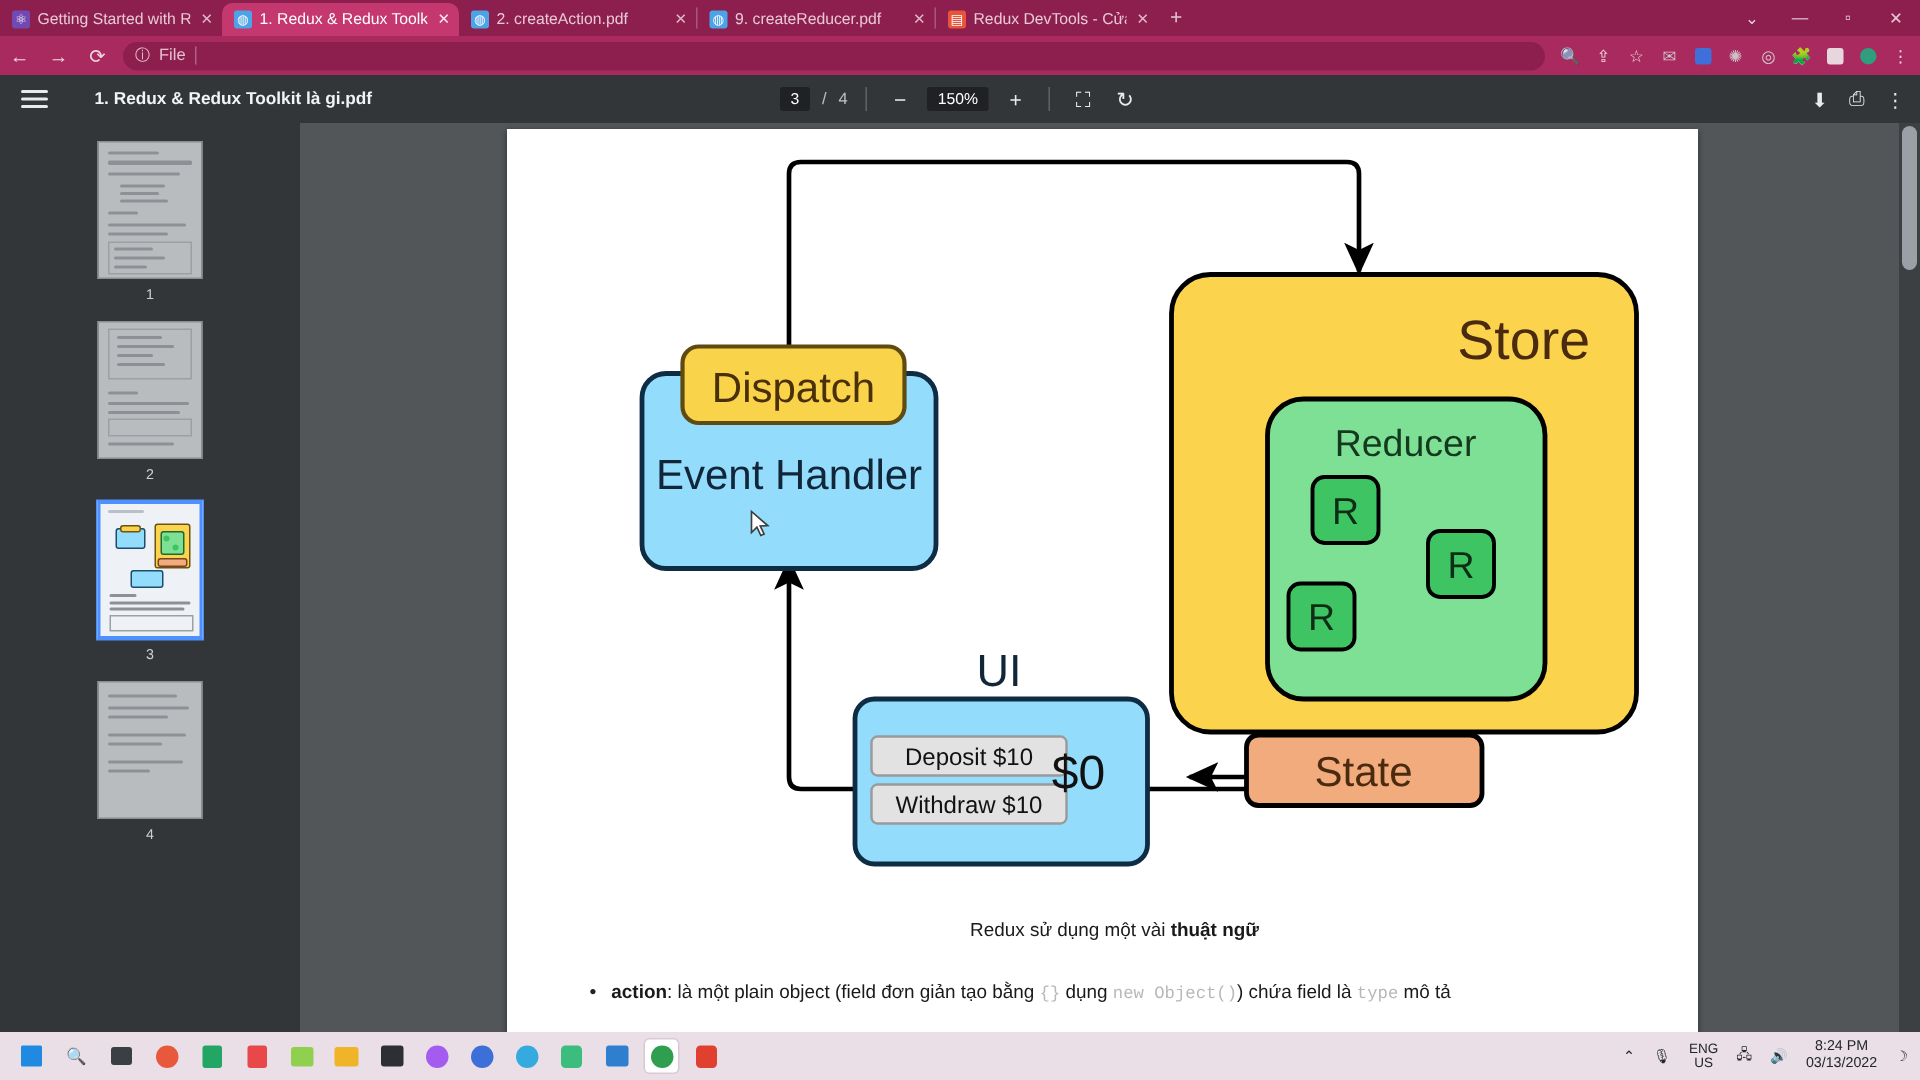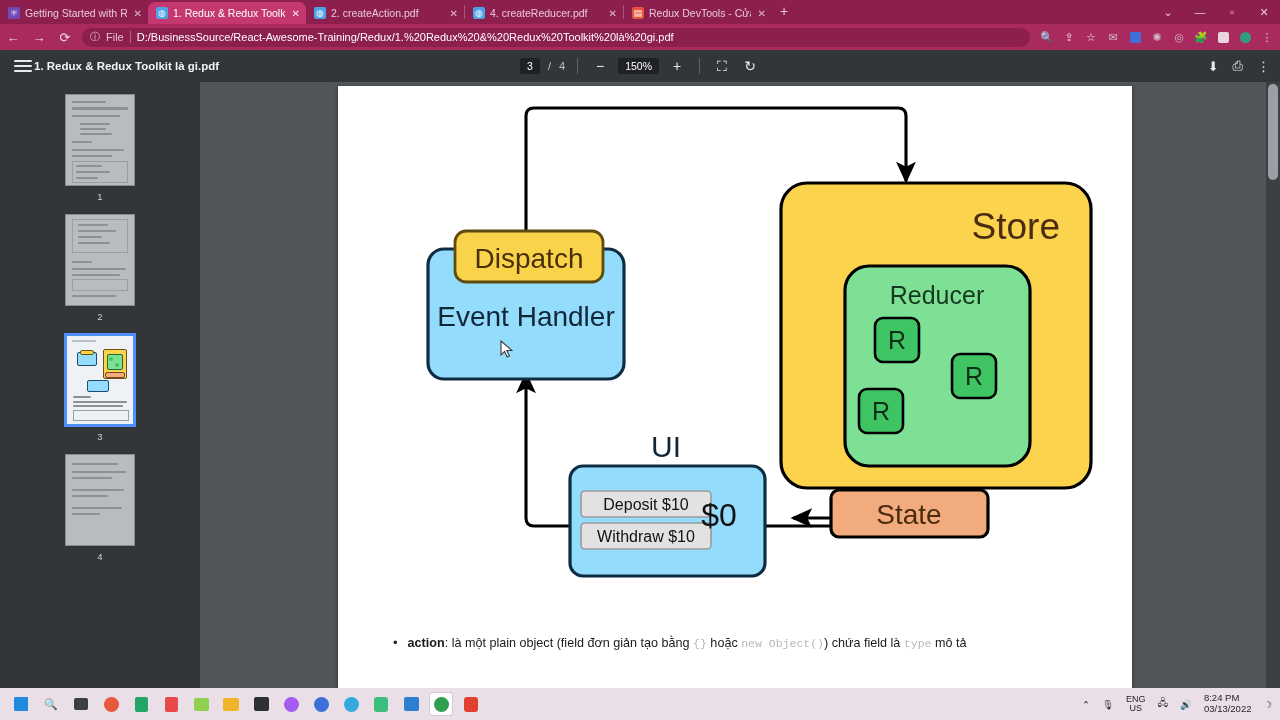--- a/index.html
+++ b/index.html
@@ -63,21 +63,21 @@
   .ic.ext1 { color:#cfc0c8; }
   .sq { width:11px; height:11px; border-radius:2px; display:inline-block; }
 
   
   .pdfbar {
     position: absolute; top: 50px; left: 0; width: 1280px; height: 32px;
     background: #323639; display:flex; align-items:center; color:#e8eaed;
   }
   .hamburger { width:18px; margin-left:14px; display:flex; flex-direction:column; gap:3px;}
   .hamburger i { display:block; height:2px; background:#e8eaed; border-radius:1px;}
-  .pdftitle { margin-left:2px; font-size:11.5px; font-weight:bold; color:#f1f3f4; }
+  .pdftitle { margin-left:31px; font-size:11.5px; font-weight:bold; color:#f1f3f4; }
   .pdfcenter { position:absolute; left:50%; transform:translateX(-50%);
     display:flex; align-items:center; gap:8px; font-size:11px; }
   .pagebox { background:#202124; border-radius:2px; padding:2px 6px; min-width:20px;
     text-align:center; color:#fff; font-size:10.5px; }
   .pagetotal { color:#bdc1c6; font-size:11px; }
   .vsep { width:1px; height:16px; background:#5f6368; margin:0 4px; }
   .zbtn { width:20px; text-align:center; font-size:14px; color:#e8eaed; }
   .zoombox { background:#202124; border-radius:2px; padding:2px 7px; font-size:10.5px; color:#fff;}
   .pdfright { position:absolute; right:10px; display:flex; align-items:center; gap:14px; }
   .pdfright .ic { font-size:13px; color:#e8eaed; }
@@ -115,21 +115,21 @@
   
   .taskbar { position:absolute; bottom:0; left:0; width:1280px; height:32px;
     background:#eadfe7; display:flex; align-items:center; }
   .tbleft { display:flex; align-items:center; gap:8px; padding-left:10px; }
   .tbicon { width:22px; height:22px; display:flex; align-items:center;
     justify-content:center; font-size:11px; border-radius:3px; position:relative; }
   .tbicon.active { background:#ffffff; box-shadow:0 0 0 1px #d8cad3; }
   .tbright { position:absolute; right:8px; display:flex; align-items:center;
     gap:12px; font-size:9.5px; color:#23262a; }
   .lang { text-align:center; line-height:1.05; font-size:9px; }
-  .clock { text-align:left; line-height:1.15; font-size:9.5px; }
+  .clock { text-align:center; line-height:1.15; font-size:9.5px; }
 </style>
 </head>
 <body>
 
 <div class="app">
 
   <div class="tabstrip">
     <div class="tab" style="width:148px">
       <span class="favicon fav-redux">⚛</span>
       <span class="label">Getting Started with Redux | Red</span>
@@ -141,21 +141,21 @@
       <span class="tabclose">✕</span>
     </div>
     <div class="tab" style="width:158px">
       <span class="favicon fav-pdf">◍</span>
       <span class="label" style="flex:1">2. createAction.pdf</span>
       <span class="tabclose">✕</span>
     </div>
     <div class="tab-sep"></div>
     <div class="tab" style="width:158px">
       <span class="favicon fav-pdf">◍</span>
-      <span class="label" style="flex:1">4. createReducer.pdf</span>
+      <span class="label" style="flex:1">9. createReducer.pdf</span>
       <span class="tabclose">✕</span>
     </div>
     <div class="tab-sep"></div>
     <div class="tab" style="width:148px">
       <span class="favicon fav-store">▤</span>
       <span class="label">Redux DevTools - Cửa hàng Chro</span>
       <span class="tabclose">✕</span>
     </div>
     <div class="newtab">+</div>
   </div>
@@ -168,21 +168,20 @@
   </div>
 
   <div class="toolbar">
     <div class="navbtn">←</div>
     <div class="navbtn">→</div>
     <div class="navbtn">⟳</div>
     <div class="omnibox">
       <span class="info">ⓘ</span>
       <span class="fileword">File</span>
       <span class="divider"></span>
-      <span class="url">D:/BusinessSource/React-Awesome-Training/Redux/1.%20Redux%20&amp;%20Redux%20Toolkit%20là%20gi.pdf</span>
     </div>
     <div class="tb-icons">
       <div class="ic">🔍</div>
       <div class="ic">⇪</div>
       <div class="ic">☆</div>
       <div class="ic ext1">✉</div>
       <div class="ic">
           <span class="sq" style="background:#3f6fd8"></span>
         </div>
       <div class="ic ext1">✺</div>
@@ -337,24 +336,27 @@
         <rect x="243" y="405" width="130" height="26" rx="4" fill="#e2e2e2" stroke="#9a9a9a" stroke-width="1.6"></rect>
         <text x="308" y="424" text-anchor="middle" font-family="Liberation Sans, sans-serif" font-size="16" fill="#111">Deposit $10</text>
         <rect x="243" y="437" width="130" height="26" rx="4" fill="#e2e2e2" stroke="#9a9a9a" stroke-width="1.6"></rect>
         <text x="308" y="456" text-anchor="middle" font-family="Liberation Sans, sans-serif" font-size="16" fill="#111">Withdraw $10</text>
         <text x="381" y="440" text-anchor="middle" font-family="Liberation Sans, sans-serif" font-size="32" fill="#111">$0</text>
 
         <path d="M163,255 l0,14 l3.6,-3.6 l2.6,5.6 l2.2,-1 l-2.6,-5.4 l5,-0.2 z" fill="#ffffff" stroke="#3c3c3c" stroke-width="1.1"></path>
       </svg>
 
       <div class="ptext">
+        <div class="lead">
+          <span>Redux sử dụng một vài </span><b>thuật ngữ</b>
+        </div>
         <div class="bullet">
           <span class="dot">•</span>
           <div class="btext">
-            <b>action</b><span>: là một plain object (field đơn giản tạo bằng </span><span class="code">{}</span><span> hoặc </span><span class="code">new Object()</span><span>) chứa field là </span><span class="code">type</span><span> mô tả</span>
+            <b>action</b><span>: là một plain object (field đơn giản tạo bằng </span><span class="code">{}</span><span> dụng </span><span class="code">new Object()</span><span>) chứa field là </span><span class="code">type</span><span> mô tả</span>
           </div>
         </div>
       </div>
     </div>
 
     <div class="scrollbar">
       <div class="scrollthumb"></div>
     </div>
   </div>
 

